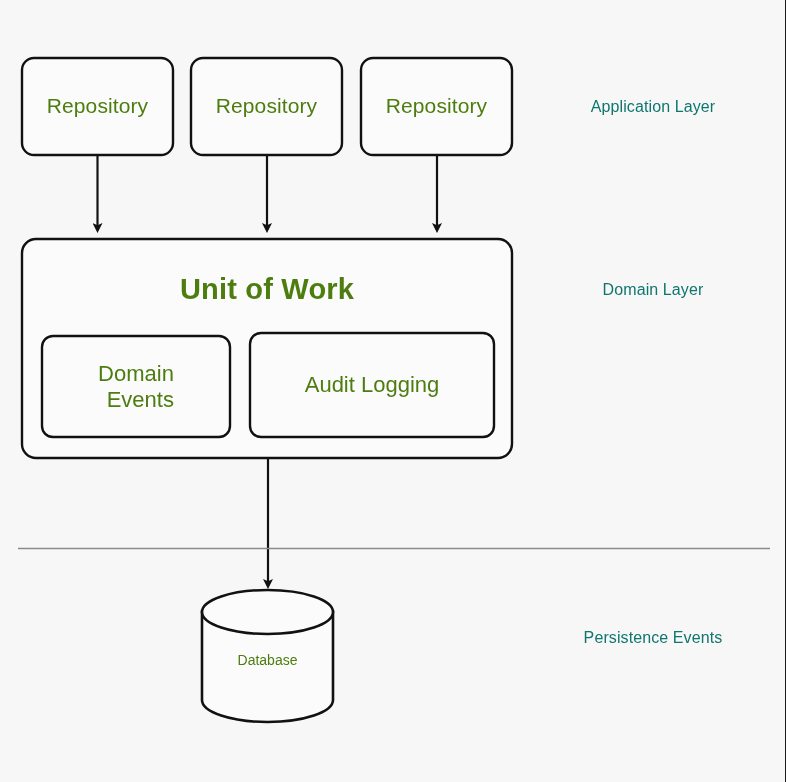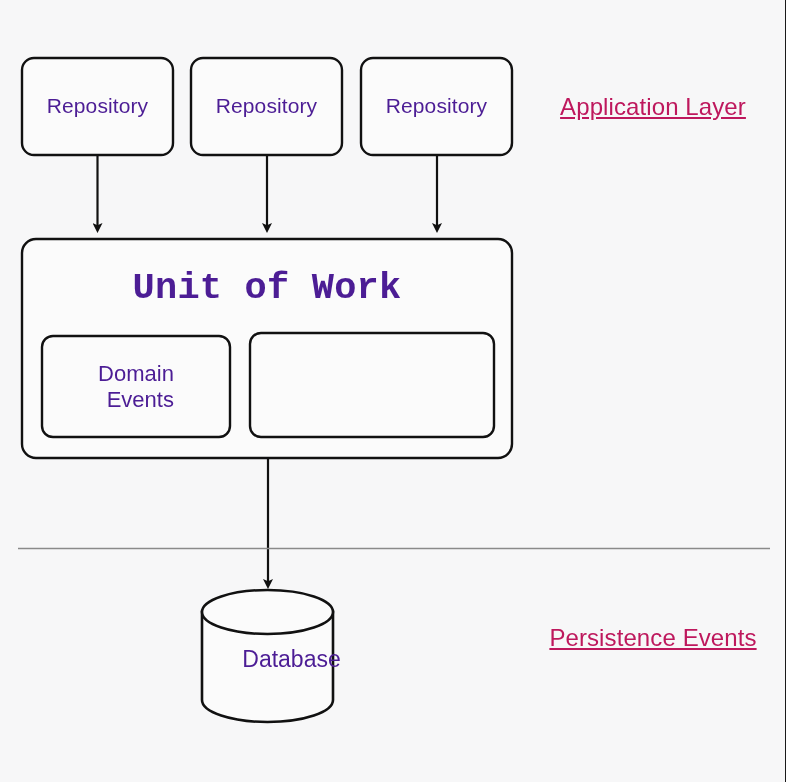--- a/index.html
+++ b/index.html
@@ -25,52 +25,49 @@
     width: 786px;
     height: 782px;
   }
   .node-label {
     position: absolute;
     display: flex;
     align-items: center;
     justify-content: center;
     text-align: center;
     line-height: 1.18;
-    color: #4c1d95;
+    color: #4d7c0f;
     white-space: pre-line;
     pointer-events: none;
   }
   .repo-label {
     font-size: 21px;
     letter-spacing: 0.1px;
   }
   .uow-title {
-    font-size: 37px;
+    font-size: 29px;
     font-weight: 700;
     letter-spacing: 0.2px;
-    font-family: Liberation Mono, monospace;
   }
   .inner-label {
     font-size: 22px;
   }
   .db-label {
-    font-size: 23px;
-    padding-left: 24px;
+    font-size: 14px;
   }
   .layer-label {
     position: absolute;
     display: flex;
     align-items: center;
     justify-content: center;
     text-align: center;
-    font-size: 24px;
-    color: #be185d;
+    font-size: 16px;
+    color: #0f766e;
     letter-spacing: 0.1px;
     white-space: nowrap;
-    text-decoration: underline;
   }
 </style>
 </head>
 <body>
 
 <div id="canvas">
 
   <svg id="diagram-svg" viewBox="0 0 786 782">
     <defs>
       <marker id="arrowhead" markerWidth="10" markerHeight="10" refX="5" refY="5" orient="auto" markerUnits="userSpaceOnUse">
@@ -102,19 +99,21 @@
   </svg>
 
   <div class="node-label repo-label" style="left:22px; top:58px; width:151px; height:97px;">Repository</div>
   <div class="node-label repo-label" style="left:191px; top:58px; width:151px; height:97px;">Repository</div>
   <div class="node-label repo-label" style="left:361px; top:58px; width:151px; height:97px;">Repository</div>
 
   <div class="node-label uow-title" style="left:22px; top:265px; width:490px; height:48px;">Unit of Work</div>
 
   <div class="node-label inner-label" style="left:42px; top:336px; width:188px; height:101px;text-align:right;">Domain
 Events</div>
+  <div class="node-label inner-label" style="left:250px; top:333px; width:244px; height:104px;">Audit Logging</div>
 
   <div class="node-label db-label" style="left:202px; top:640px; width:131px; height:40px;">Database</div>
 
   <div class="layer-label" style="left:532px; top:92px; width:242px; height:30px;">Application Layer</div>
+  <div class="layer-label" style="left:532px; top:275px; width:242px; height:30px;">Domain Layer</div>
   <div class="layer-label" style="left:532px; top:623px; width:242px; height:30px;">Persistence Events</div>
 
 </div>
 
 </body></html>

